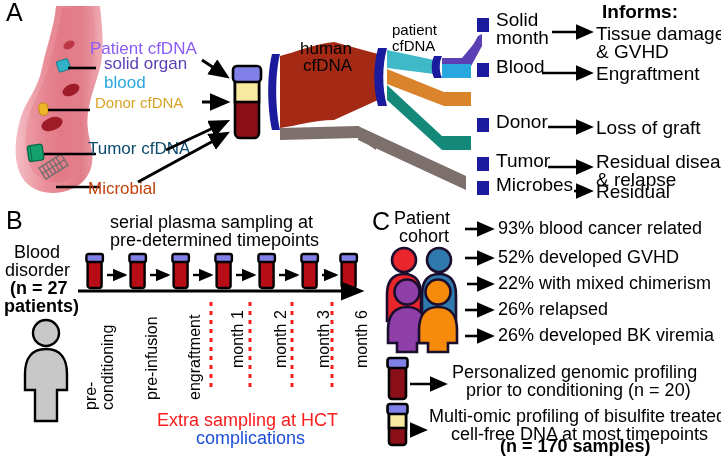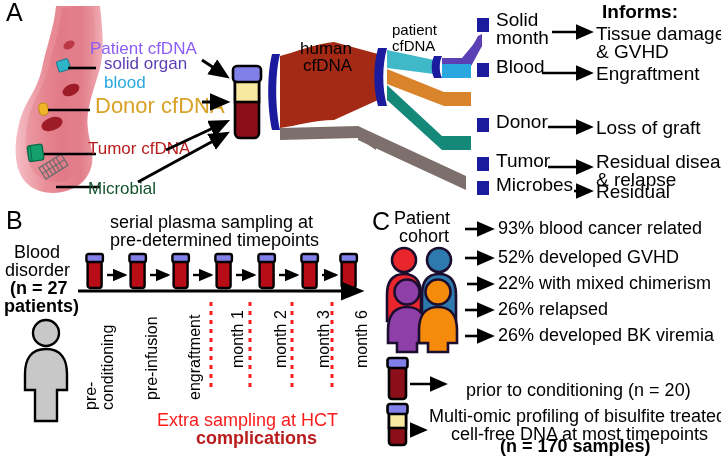--- a/index.html
+++ b/index.html
@@ -64,23 +64,23 @@
 
   <line x1="56" y1="62" x2="84" y2="62" stroke="#000" stroke-width="2.6"></line>
   <line x1="36" y1="104" x2="78" y2="104" stroke="#000" stroke-width="2.6"></line>
   <line x1="32" y1="148" x2="84" y2="148" stroke="#000" stroke-width="2.6"></line>
   <line x1="44" y1="181" x2="88" y2="181" stroke="#000" stroke-width="2.6"></line>
 </svg>
 
 <div class="t" style="left:90px;top:40px;font-size:17px;font-weight:400;color:#8b5cf6;">Patient cfDNA</div>
 <div class="t" style="left:104px;top:55px;font-size:17px;font-weight:400;color:#5b3fb5;">solid organ</div>
 <div class="t" style="left:104px;top:74px;font-size:17px;font-weight:400;color:#29a8e0;">blood</div>
-<div class="t" style="left:95px;top:95px;font-size:22px;font-weight:400;color:#d9a227;">Donor cfDNA</div>
-<div class="t" style="left:88px;top:140px;font-size:17px;font-weight:400;color:#b91c1c;">Tumor cfDNA</div>
-<div class="t" style="left:88px;top:180px;font-size:17px;font-weight:400;color:#14532d;">Microbial</div>
+<div class="t" style="left:95px;top:95px;font-size:15px;font-weight:400;color:#d9a227;">Donor cfDNA</div>
+<div class="t" style="left:88px;top:140px;font-size:17px;font-weight:400;color:#0c4a6e;">Tumor cfDNA</div>
+<div class="t" style="left:88px;top:180px;font-size:17px;font-weight:400;color:#c2410c;">Microbial</div>
 
 <svg class="abs" style="left:160px;top:50px;" width="80" height="150">
   <defs>
     <marker id="ah" markerWidth="7" markerHeight="7" refX="5.5" refY="3" orient="auto">
       <path d="M0,0 L7,3 L0,6 Z" fill="#000"></path>
     </marker>
   </defs>
   <line x1="42" y1="10" x2="66" y2="26" stroke="#000" stroke-width="3" marker-end="url(#ah)"></line>
   <line x1="42" y1="52" x2="66" y2="52" stroke="#000" stroke-width="3" marker-end="url(#ah)"></line>
   <line x1="6" y1="100" x2="66" y2="72" stroke="#000" stroke-width="3" marker-end="url(#ah)"></line>
@@ -217,21 +217,21 @@
 <div class="t vert" style="left:83px;top:410px;font-size:16px;">pre-</div>
 <div class="t vert" style="left:100px;top:410px;font-size:16px;">conditioning</div>
 <div class="t vert" style="left:144px;top:400px;font-size:16px;">pre-infusion</div>
 <div class="t vert" style="left:187px;top:400px;font-size:16px;">engraftment</div>
 <div class="t vert" style="left:230px;top:368px;font-size:16px;">month 1</div>
 <div class="t vert" style="left:273px;top:368px;font-size:16px;">month 2</div>
 <div class="t vert" style="left:316px;top:368px;font-size:16px;">month 3</div>
 <div class="t vert" style="left:354px;top:368px;font-size:16px;">month 6</div>
 
 <div class="t" style="left:157px;top:411px;font-size:18px;color:#fb1c1c;">Extra sampling at HCT</div>
-<div class="t" style="left:196px;top:429px;font-size:18px;color:#b91c1c;font-weight:bold;">complications</div>
+<div class="t" style="left:196px;top:429px;font-size:18px;color:#1d4ed8;">complications</div>
 
 <div class="t panel-letter" style="left:372px;top:209px;">C</div>
 <div class="t" style="left:394px;top:209px;font-size:18px;">Patient</div>
 <div class="t" style="left:399px;top:227px;font-size:18px;">cohort</div>
 
 <svg class="abs" style="left:380px;top:245px;" width="88" height="108">
 
   <circle cx="24" cy="15" r="12" fill="#e8262b" stroke="#1b0d2e" stroke-width="2.6"></circle>
   <path d="M24,29 C12,29 7,37 7,50 L7,76 L41,76 L41,50 C41,37 36,29 24,29 Z" fill="#e8262b" stroke="#1b0d2e" stroke-width="2.6"></path>
 
@@ -263,20 +263,21 @@
 <div class="t" style="left:498px;top:274px;font-size:18px;">22% with mixed chimerism</div>
 <div class="t" style="left:498px;top:300px;font-size:18px;">26% relapsed</div>
 <div class="t" style="left:498px;top:326px;font-size:18px;">26% developed BK viremia</div>
 
 <svg class="abs" style="left:386px;top:358px;" width="110" height="44">
   <rect x="3" y="8" width="17" height="33" rx="3" fill="#8b0f18" stroke="#000" stroke-width="2.6"></rect>
   <rect x="1.5" y="0" width="20" height="10" rx="2.5" fill="#8080e8" stroke="#000" stroke-width="2.6"></rect>
   <line x1="24" y1="26" x2="58" y2="26" stroke="#000" stroke-width="2.6" marker-end="url(#ah5)"></line>
 </svg>
 
+<div class="t" style="left:452px;top:363px;font-size:18px;">Personalized genomic profiling</div>
 <div class="t" style="left:466px;top:381px;font-size:18px;">prior to conditioning (n = 20)</div>
 
 <svg class="abs" style="left:386px;top:404px;" width="80" height="48">
   <rect x="3" y="8" width="17" height="33" rx="3" fill="#8b0f18" stroke="#000" stroke-width="2.6"></rect>
   <rect x="3" y="8" width="17" height="16" fill="#f7e9a0" stroke="#000" stroke-width="2.6"></rect>
   <rect x="1.5" y="0" width="20" height="10" rx="2.5" fill="#8080e8" stroke="#000" stroke-width="2.6"></rect>
   <line x1="24" y1="26" x2="38" y2="26" stroke="#000" stroke-width="2.6" marker-end="url(#ah5)"></line>
 </svg>
 
 <div class="t" style="left:429px;top:407px;font-size:18px;">Multi-omic profiling of bisulfite treated</div>

